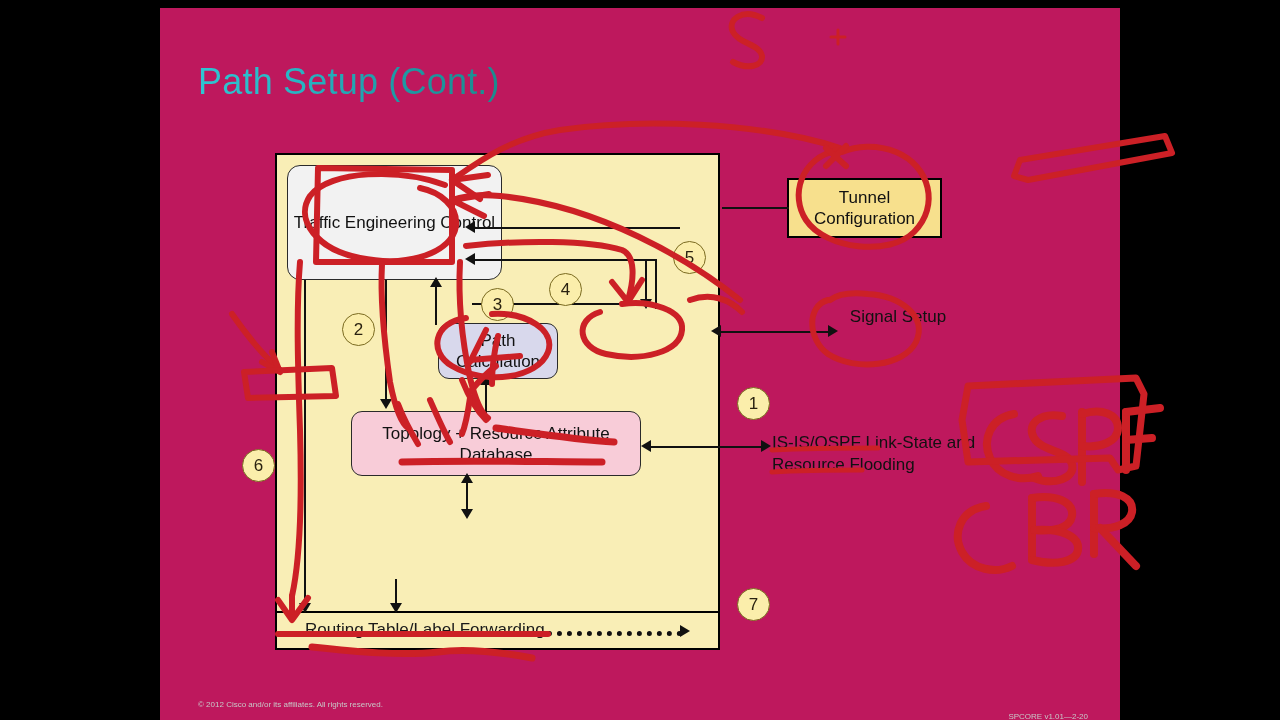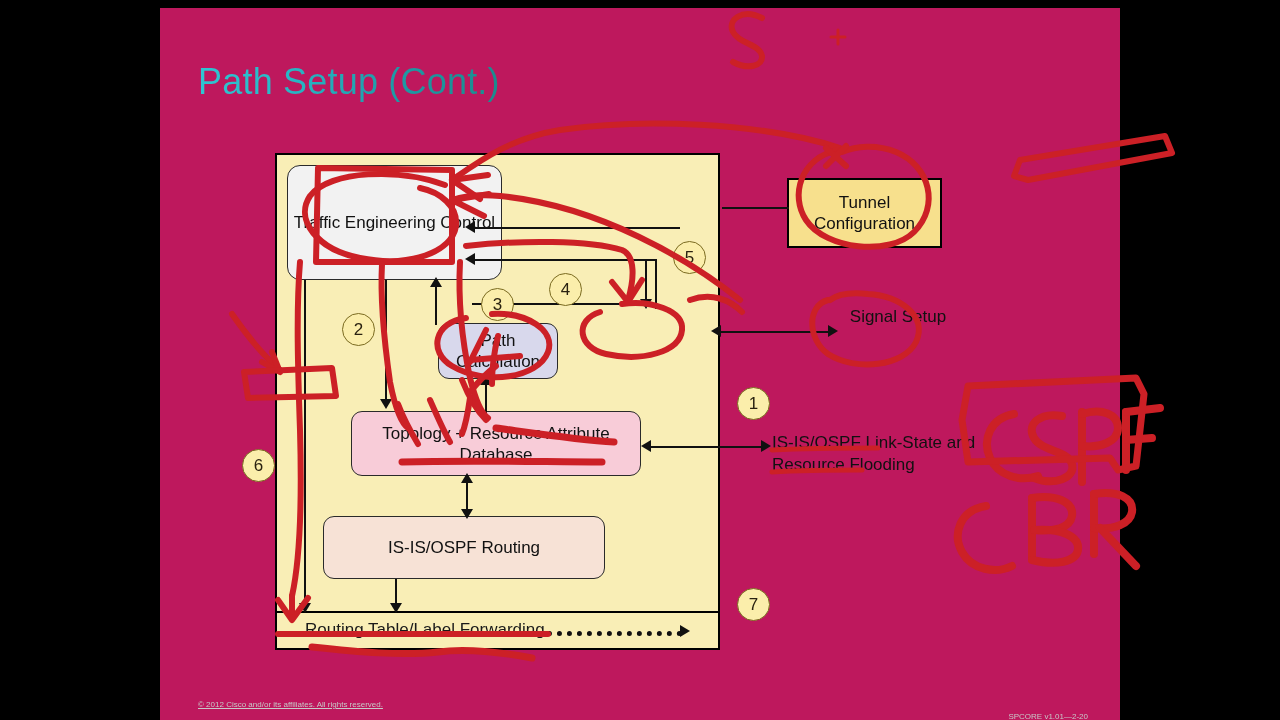--- a/index.html
+++ b/index.html
@@ -35,21 +35,21 @@
         display:flex;align-items:center;justify-content:center;text-align:center;
         font-size:17px;line-height:21px;color:#111;}
   #n-tec{left:12px;top:12px;width:215px;height:115px;border-radius:13px;background:#f2f2f2;}
   #n-pathcalc{left:163px;top:170px;width:120px;height:56px;border-radius:11px;background:#d8d8ec;}
   #n-rsvp{left:312px;top:155px;width:108px;height:62px;border-radius:9px;background:#c6e7f7;font-size:20px;}
   #n-topo{left:76px;top:258px;width:290px;height:65px;border-radius:11px;background:#f8ccd8;font-size:17px;}
   #n-isis{left:48px;top:363px;width:282px;height:63px;border-radius:11px;background:#f7e2d6;font-size:17px;}
 
   
   #n-tunnel{
-    position:absolute;left:787px;top:170px;width:155px;height:70px;
+    position:absolute;left:787px;top:170px;width:155px;height:60px;
     background:#f7e08d;border:2px solid #000;box-sizing:border-box;
     display:flex;align-items:center;justify-content:center;text-align:center;
     font-size:17px;line-height:21px;color:#111;
   }
   .plaintext{position:absolute;font-size:17px;line-height:22px;color:#111;}
   #t-signal{left:843px;top:300px;text-align:center;}
   #t-isisflood{left:772px;top:424px;}
 
   
   .numc{
@@ -64,21 +64,21 @@
   .vl{width:2.4px;}
   .ah{position:absolute;width:0;height:0;}
   .ah-r{border-top:6px solid transparent;border-bottom:6px solid transparent;border-left:10px solid #111;}
   .ah-l{border-top:6px solid transparent;border-bottom:6px solid transparent;border-right:10px solid #111;}
   .ah-d{border-left:6px solid transparent;border-right:6px solid transparent;border-top:10px solid #111;}
   .ah-u{border-left:6px solid transparent;border-right:6px solid transparent;border-bottom:10px solid #111;}
   .dotted{position:absolute;height:0;border-top:5px dotted #111;}
 
   
   .foot{position:absolute;font-size:8px;color:#c8c8c8;white-space:nowrap;}
-  #foot-l{left:38px;top:692px;text-decoration:underline;}
+  #foot-l{left:38px;top:692px;}
   #foot-r{right:32px;top:704px;}
 
   
   #ink{position:absolute;left:0;top:0;width:1280px;height:720px;pointer-events:none;}
 </style>
 </head>
 <body>
 
 <div id="stage">
 
@@ -96,23 +96,20 @@
 
       <div class="node" id="n-pathcalc">
         <span>Path Calculation</span>
       </div>
 
 
       <div class="node" id="n-topo">
         <span>Topology +  Resource Attribute  Database</span>
       </div>
 
-      <div class="node" id="n-isis">
-        <span>IS-IS/OSPF Routing</span>
-      </div>
 
       <div class="bottombar">
         <span class="lbl">Routing Table/Label Forwarding</span>
       </div>
 
       <div class="ln vl" style="left:29px;top:127px;height:330px;"></div>
       <div class="ah ah-d" style="left:24px;top:450px;"></div>
 
       <div class="ln vl" style="left:110px;top:127px;height:125px;"></div>
       <div class="ah ah-d" style="left:105px;top:246px;"></div>

